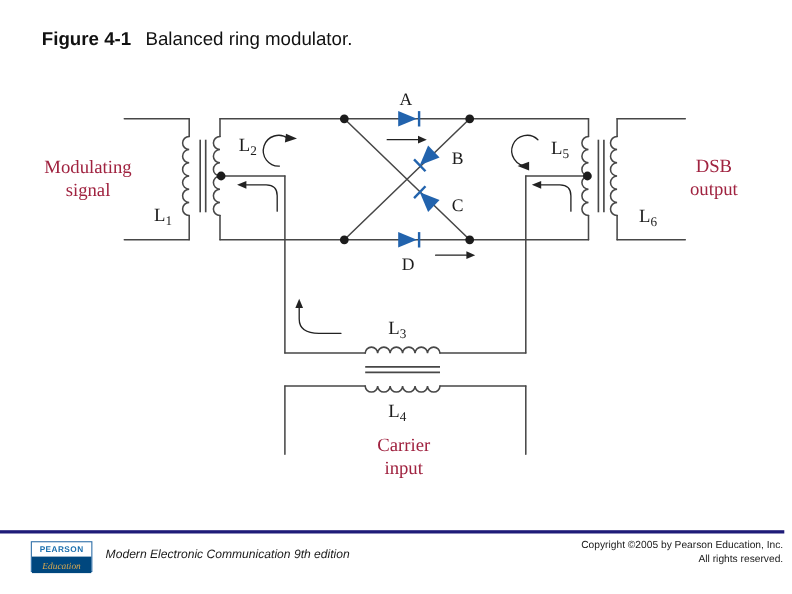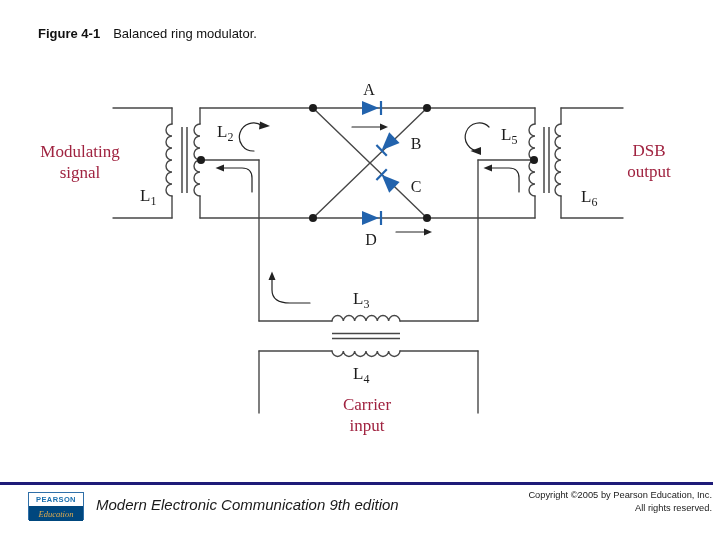--- a/index.html
+++ b/index.html
@@ -1,18 +1,18 @@
 <!DOCTYPE html>
 <html><head>
 <meta charset="utf-8">
 <style>
   html,body{margin:0;padding:0;}
   body{width:720px;height:540px;background:#ffffff;position:relative;overflow:hidden;
        font-family:"Liberation Sans",sans-serif;}
-  .fig-title{position:absolute;left:38px;top:26px;font-size:13px;color:#111;white-space:nowrap;}
+  .fig-title{position:absolute;left:38px;top:26px;font-size:17px;color:#111;white-space:nowrap;}
   .fig-title .lbl{font-weight:bold;}
   .fig-title .cap{margin-left:13px;}
   svg.diagram{position:absolute;left:0;top:0;}
   .wire{stroke:#474747;stroke-width:1.4;fill:none;stroke-linecap:round;}
   .core{stroke:#474747;stroke-width:1.5;fill:none;}
   .arr{stroke:#222222;stroke-width:1.2;fill:none;stroke-linecap:round;}
   .ahead{fill:#222222;stroke:none;}
   .dio{stroke:none;}
   .dbar{stroke-width:2.2;fill:none;}
   .dot{stroke:none;}
@@ -20,21 +20,21 @@
   text.ind{font-family:"Liberation Serif",serif;font-size:17px;fill:#1c1c1c;}
   text.ind .sub{font-size:12px;}
   text.dlab{font-family:"Liberation Serif",serif;font-size:16px;fill:#1c1c1c;text-anchor:middle;}
   .footer-rule{position:absolute;left:0;top:482px;width:713px;height:2.5px;background:#1e1b78;}
   .logo{position:absolute;left:28px;top:492px;width:56px;height:28px;border:1px solid #2f6fa8;
         box-sizing:border-box;background:#ffffff;}
   .logo-top{height:13px;display:flex;align-items:center;justify-content:center;
         color:#1a6fae;font-size:7.5px;font-weight:bold;letter-spacing:.4px;}
   .logo-bottom{height:15px;background:#00477e;display:flex;align-items:center;justify-content:center;
         color:#ddab4f;font-size:8.5px;font-style:italic;font-family:"Liberation Serif",serif;}
-  .book{position:absolute;left:96px;top:498px;font-size:15px;color:#1a1a1a;line-height:13px;}
+  .book{position:absolute;left:96px;top:498px;font-size:11px;color:#1a1a1a;line-height:13px;}
   .book .bk-title{font-style:italic;}
   .copy{position:absolute;right:8px;top:489px;font-size:9.3px;color:#1a1a1a;line-height:12.6px;text-align:right;}
 </style>
 </head>
 <body>
 
 <div class="fig-title">
   <span class="lbl">Figure 4-1</span><span class="cap">Balanced ring modulator.</span>
 </div>
 

